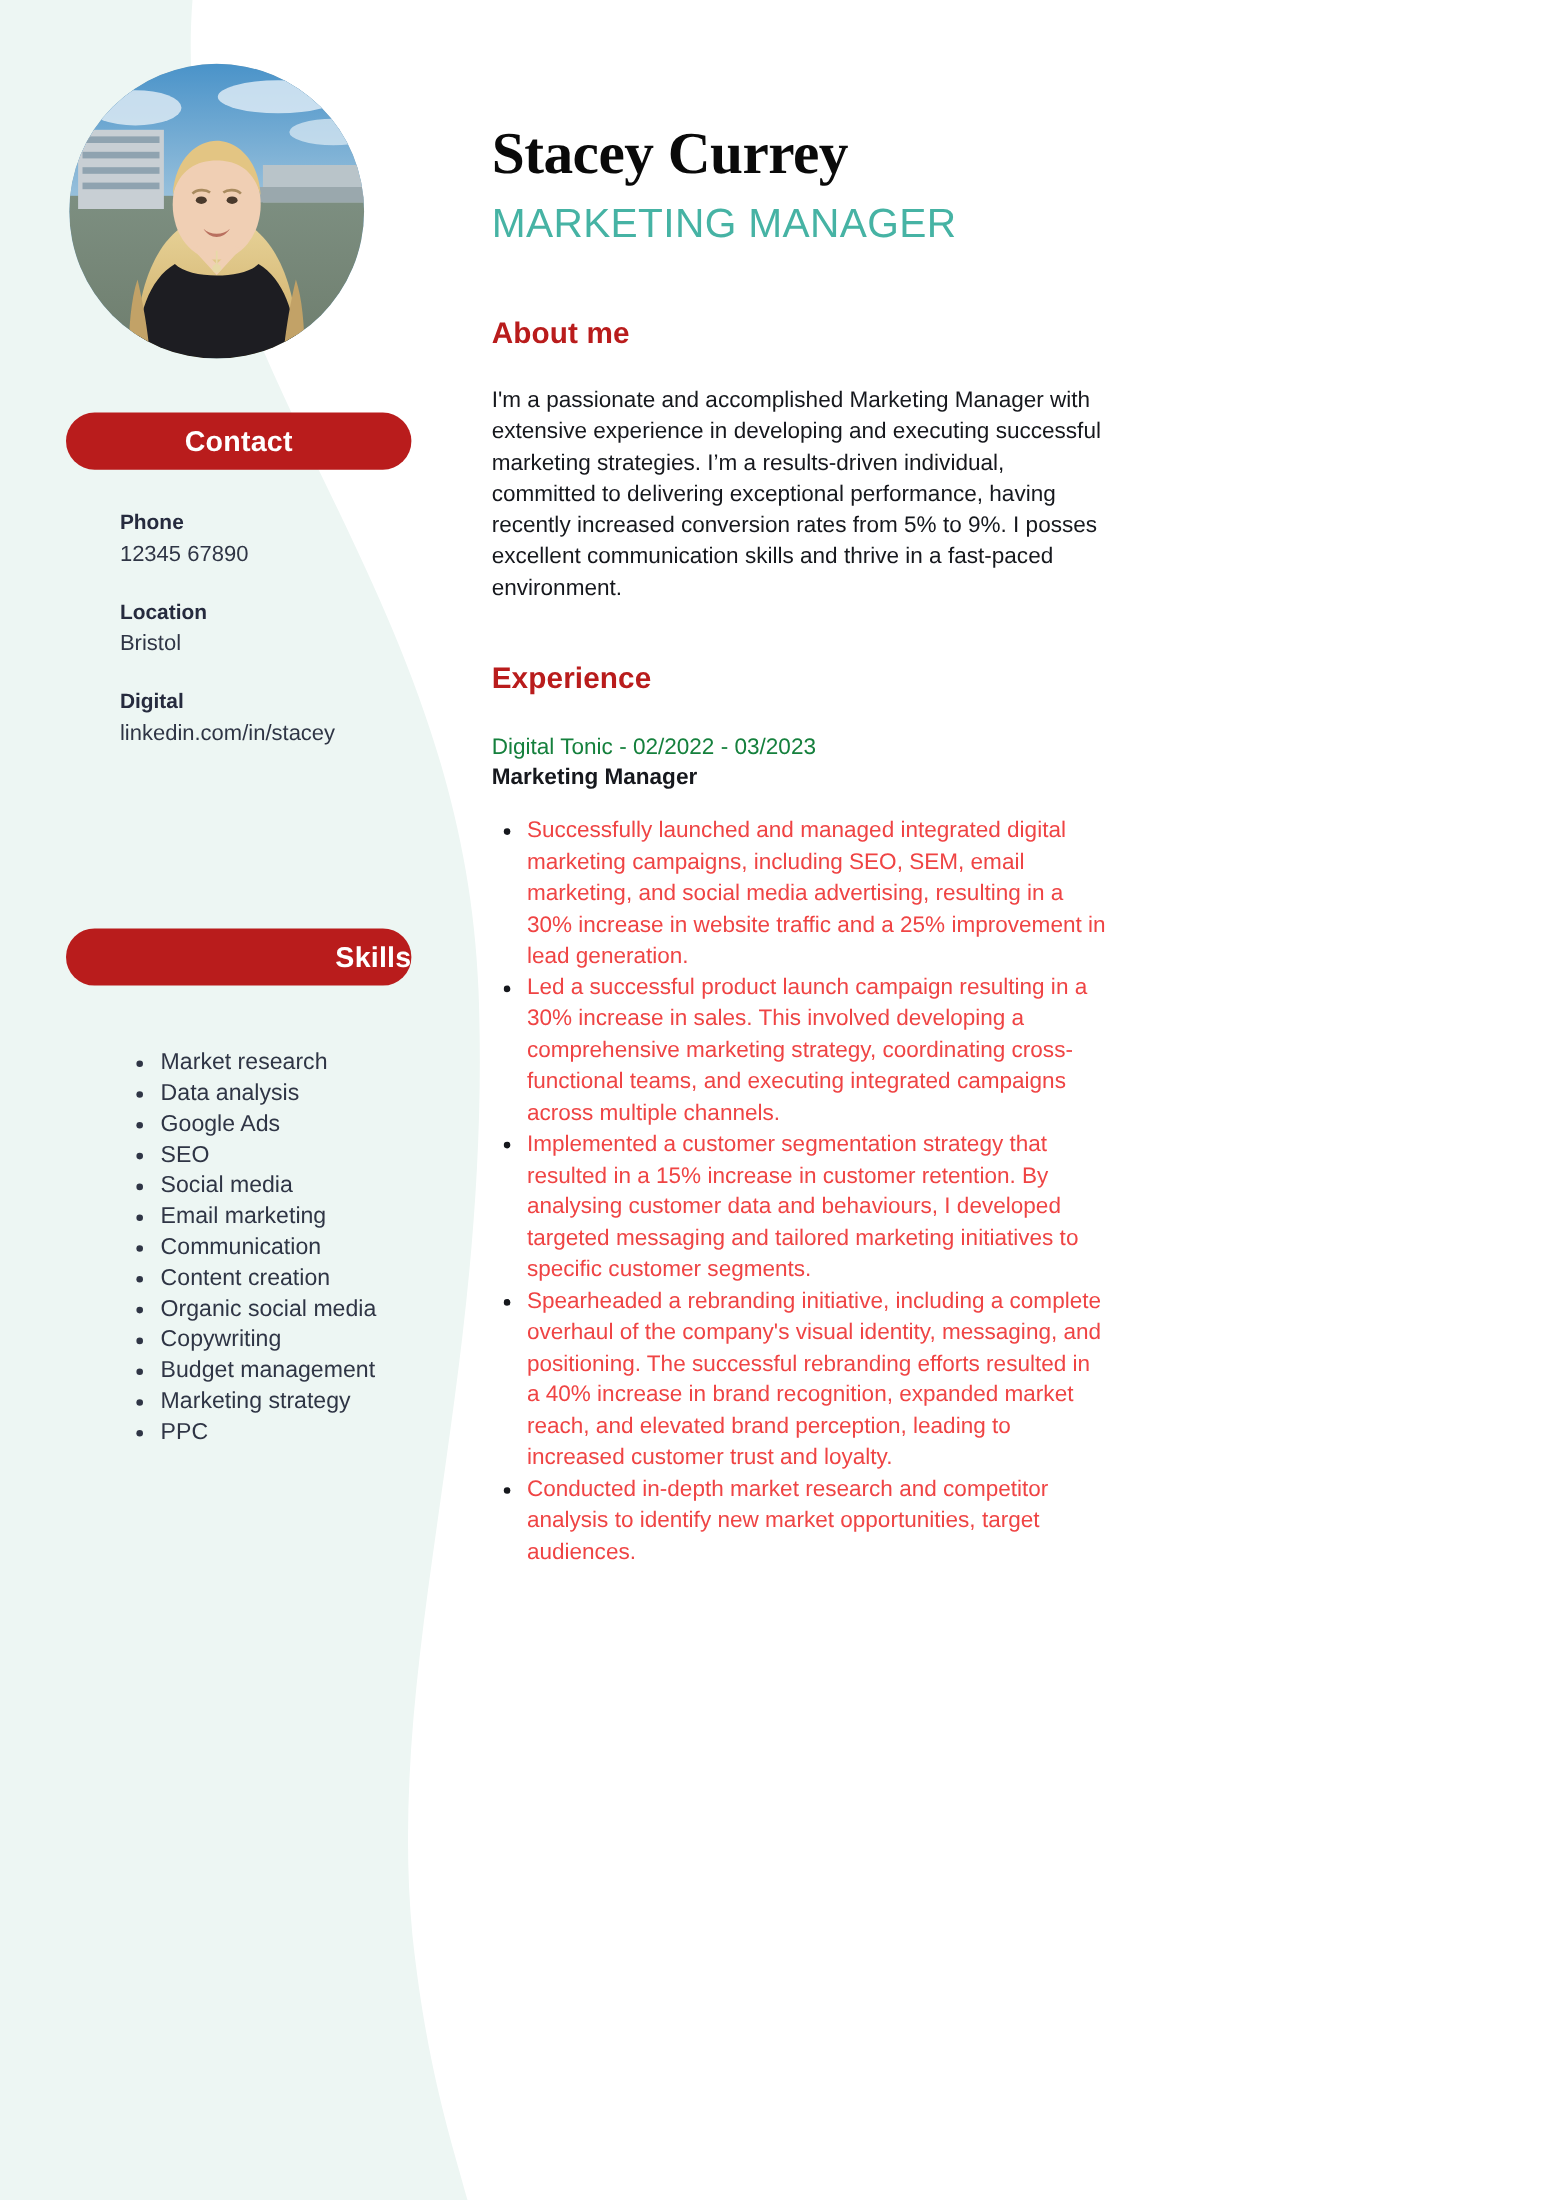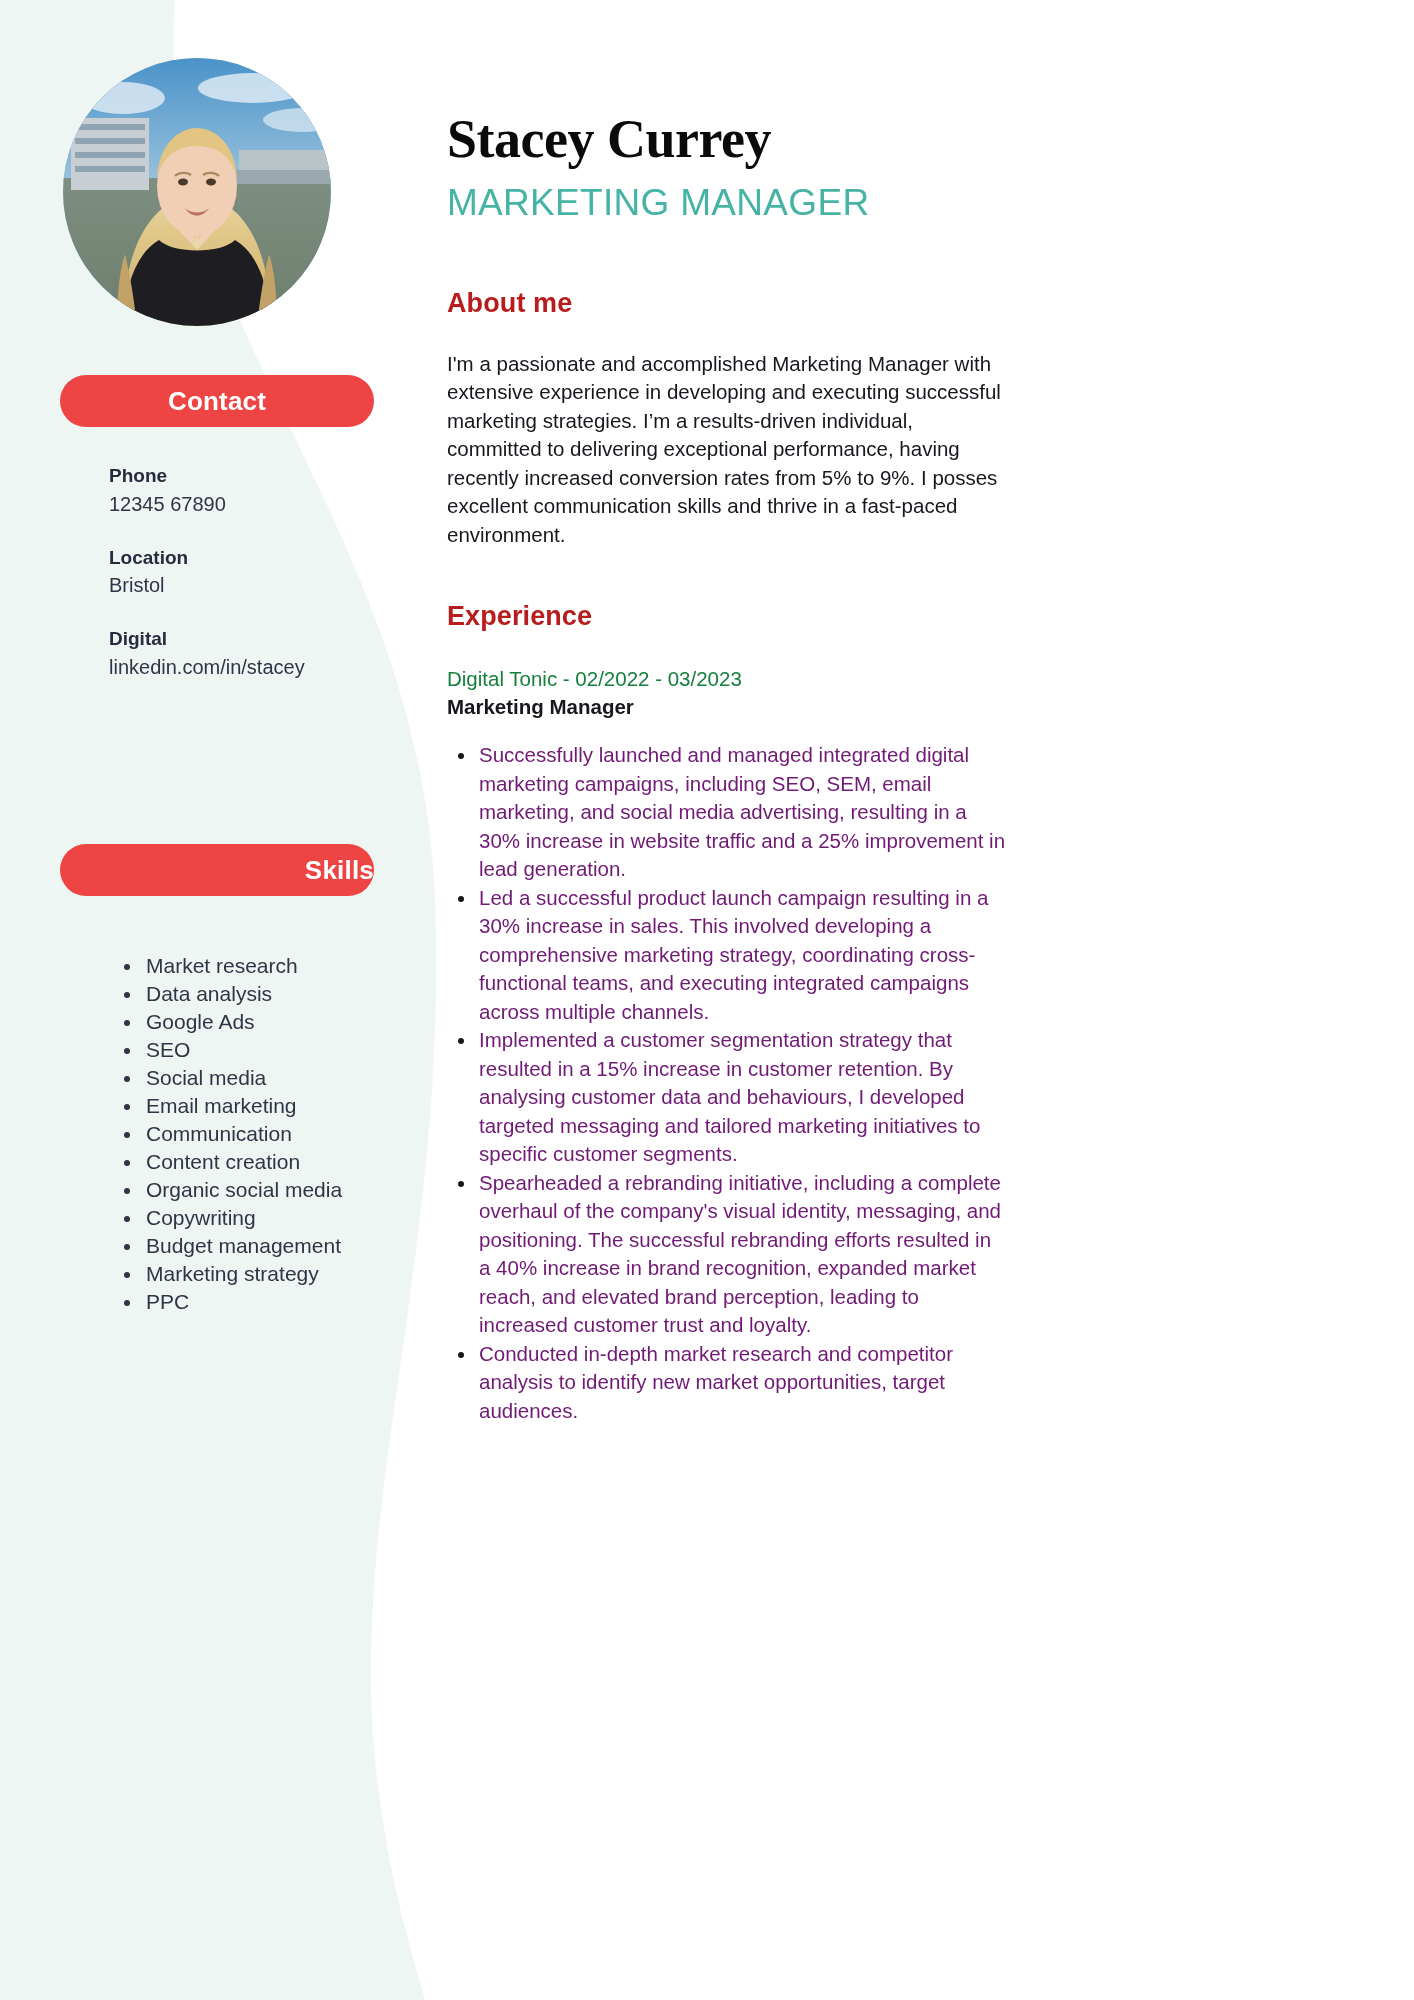--- a/index.html
+++ b/index.html
@@ -46,21 +46,21 @@
     overflow: hidden;
     background: #7fa6bd;
   }
   #avatar svg { display: block; width: 268px; height: 268px; }
 
   .pill {
     position: absolute;
     left: 60px;
     width: 314px;
     height: 52px;
-    background: #ef4444;
+    background: #b91c1c;
     border-radius: 26px;
     color: #ffffff;
     font-size: 26px;
     font-weight: bold;
     display: flex;
     align-items: center;
     justify-content: center;
     letter-spacing: 0.2px;
   }
   #contact-pill { top: 375px; }
@@ -162,21 +162,21 @@
     color: #16181d;
     line-height: 28px;
   }
   #experience-bullets {
     margin-top: 20px;
     list-style: none;
   }
   #experience-bullets li {
     position: relative;
     font-size: 20.5px;
-    color: #701a75;
+    color: #ef4444;
     line-height: 28.5px;
     padding-left: 32px;
     margin-bottom: 0px;
   }
   #experience-bullets li::before {
     content: "";
     position: absolute;
     left: 11px;
     top: 12px;
     width: 6px;

